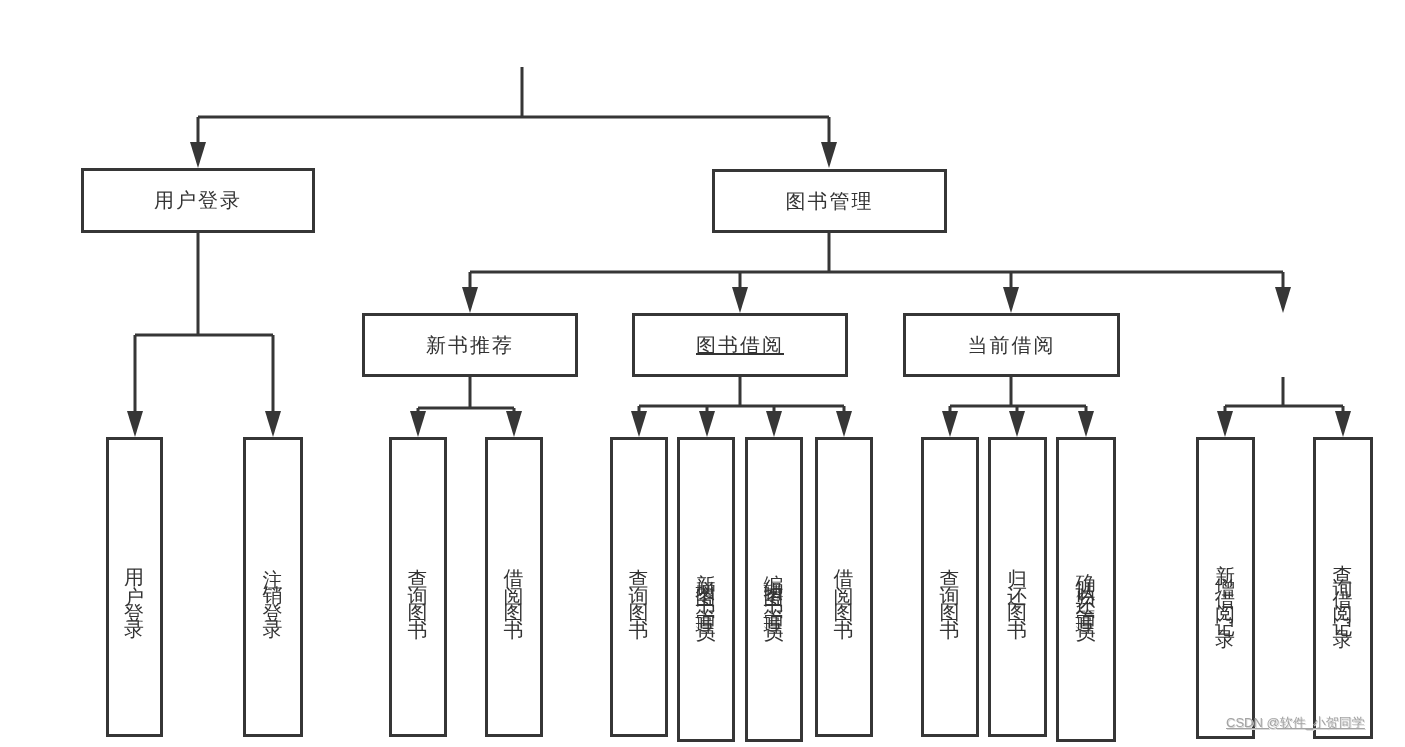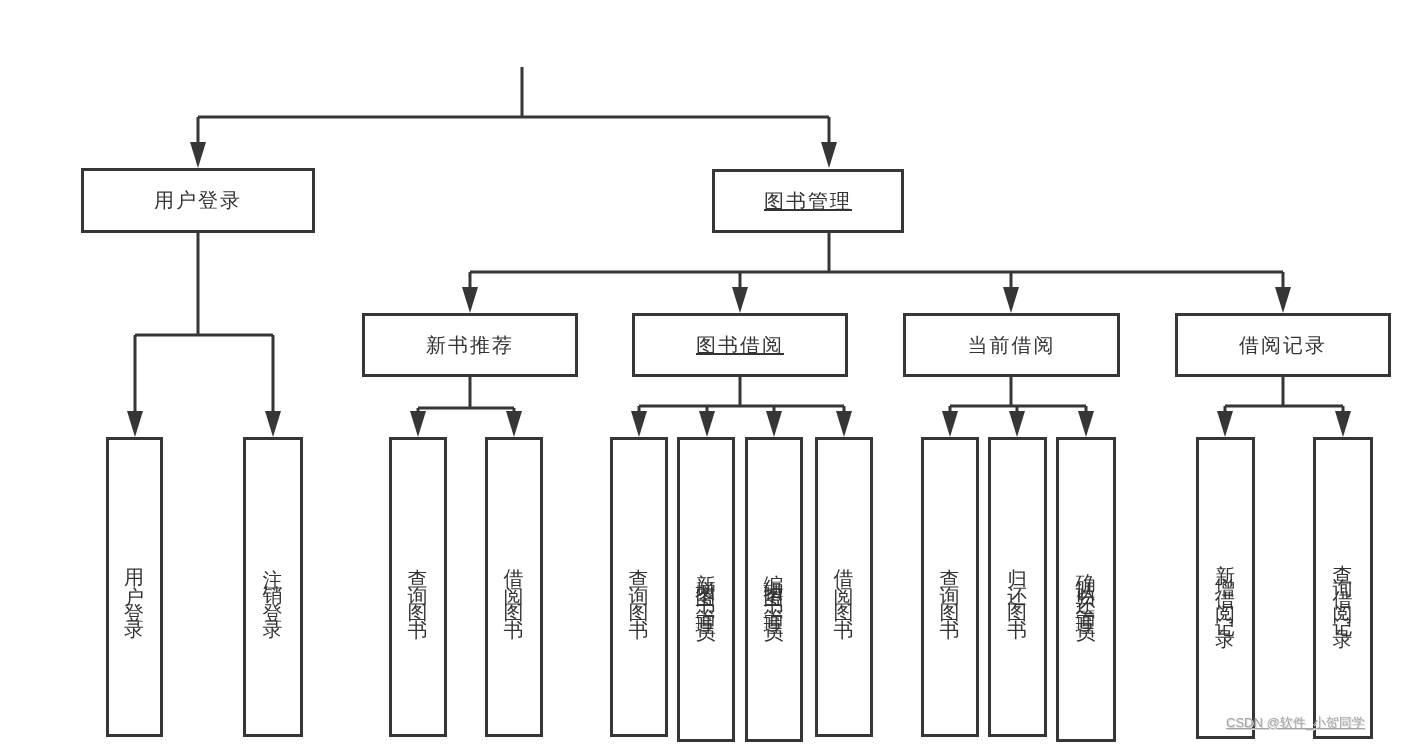--- a/index.html
+++ b/index.html
@@ -102,26 +102,25 @@
 
     <g>
       <path d="M1283,377 V406 M1225,406 H1343 M1225,406 V414 M1343,406 V414"></path>
       <polygon points="1217,411 1233,411 1225,437"></polygon>
       <polygon points="1335,411 1351,411 1343,437"></polygon>
     </g>
   </svg>
 
 
   <div class="node hbox" style="left:81px; top:168px; width:234px; height:65px;">用户登录</div>
-  <div class="node hbox" style="left:712px; top:169px; width:192px; height:64px;text-decoration:underline;">图书管理</div>
+  <div class="node hbox" style="left:712px; top:169px; width:235px; height:64px;">图书管理</div>
 
   <div class="node hbox" style="left:362px; top:313px; width:216px; height:64px;">新书推荐</div>
   <div class="node hbox" style="left:632px; top:313px; width:216px; height:64px;text-decoration:underline;">图书借阅</div>
   <div class="node hbox" style="left:903px; top:313px; width:217px; height:64px;">当前借阅</div>
-  <div class="node hbox" style="left:1175px; top:313px; width:216px; height:64px;">借阅记录</div>
 
   <div class="node vbox" style="left:106px; top:437px; width:57px; height:300px;">
     <span class="vtext" style="letter-spacing: 17px;">用户登录</span>
   </div>
   <div class="node vbox" style="left:243px; top:437px; width:60px; height:300px;">
     <span class="vtext" style="letter-spacing: 17px;">注销登录</span>
   </div>
 
   <div class="node vbox" style="left:389px; top:437px; width:58px; height:300px;">
     <span class="vtext" style="letter-spacing: 17px;">查询图书</span>

